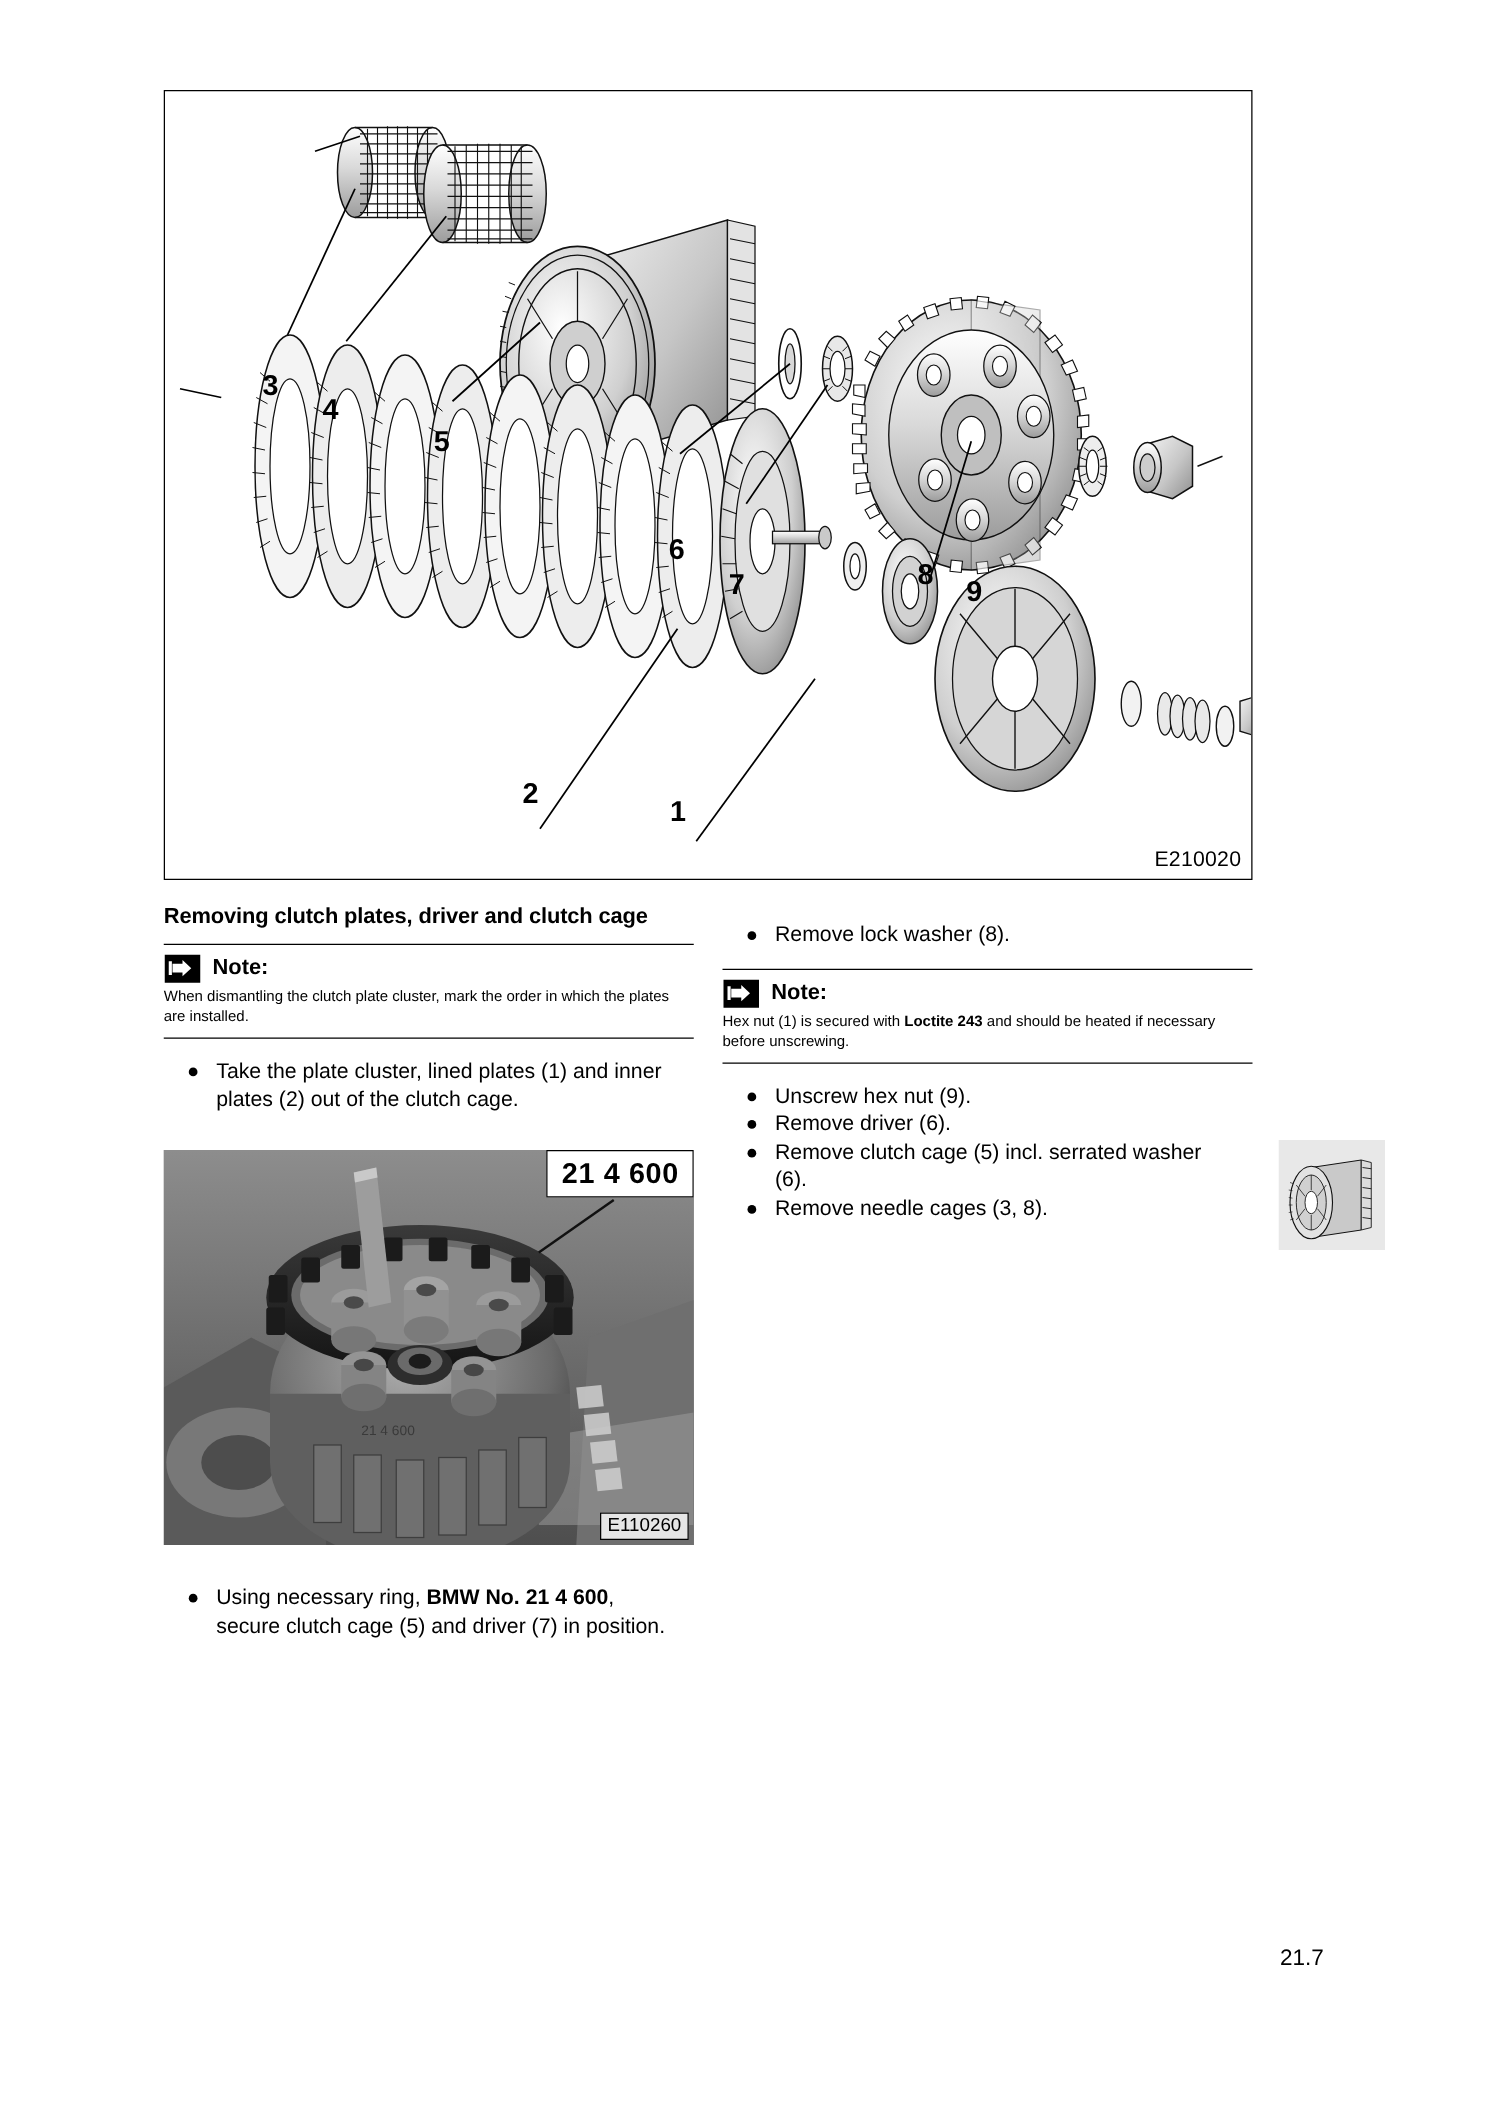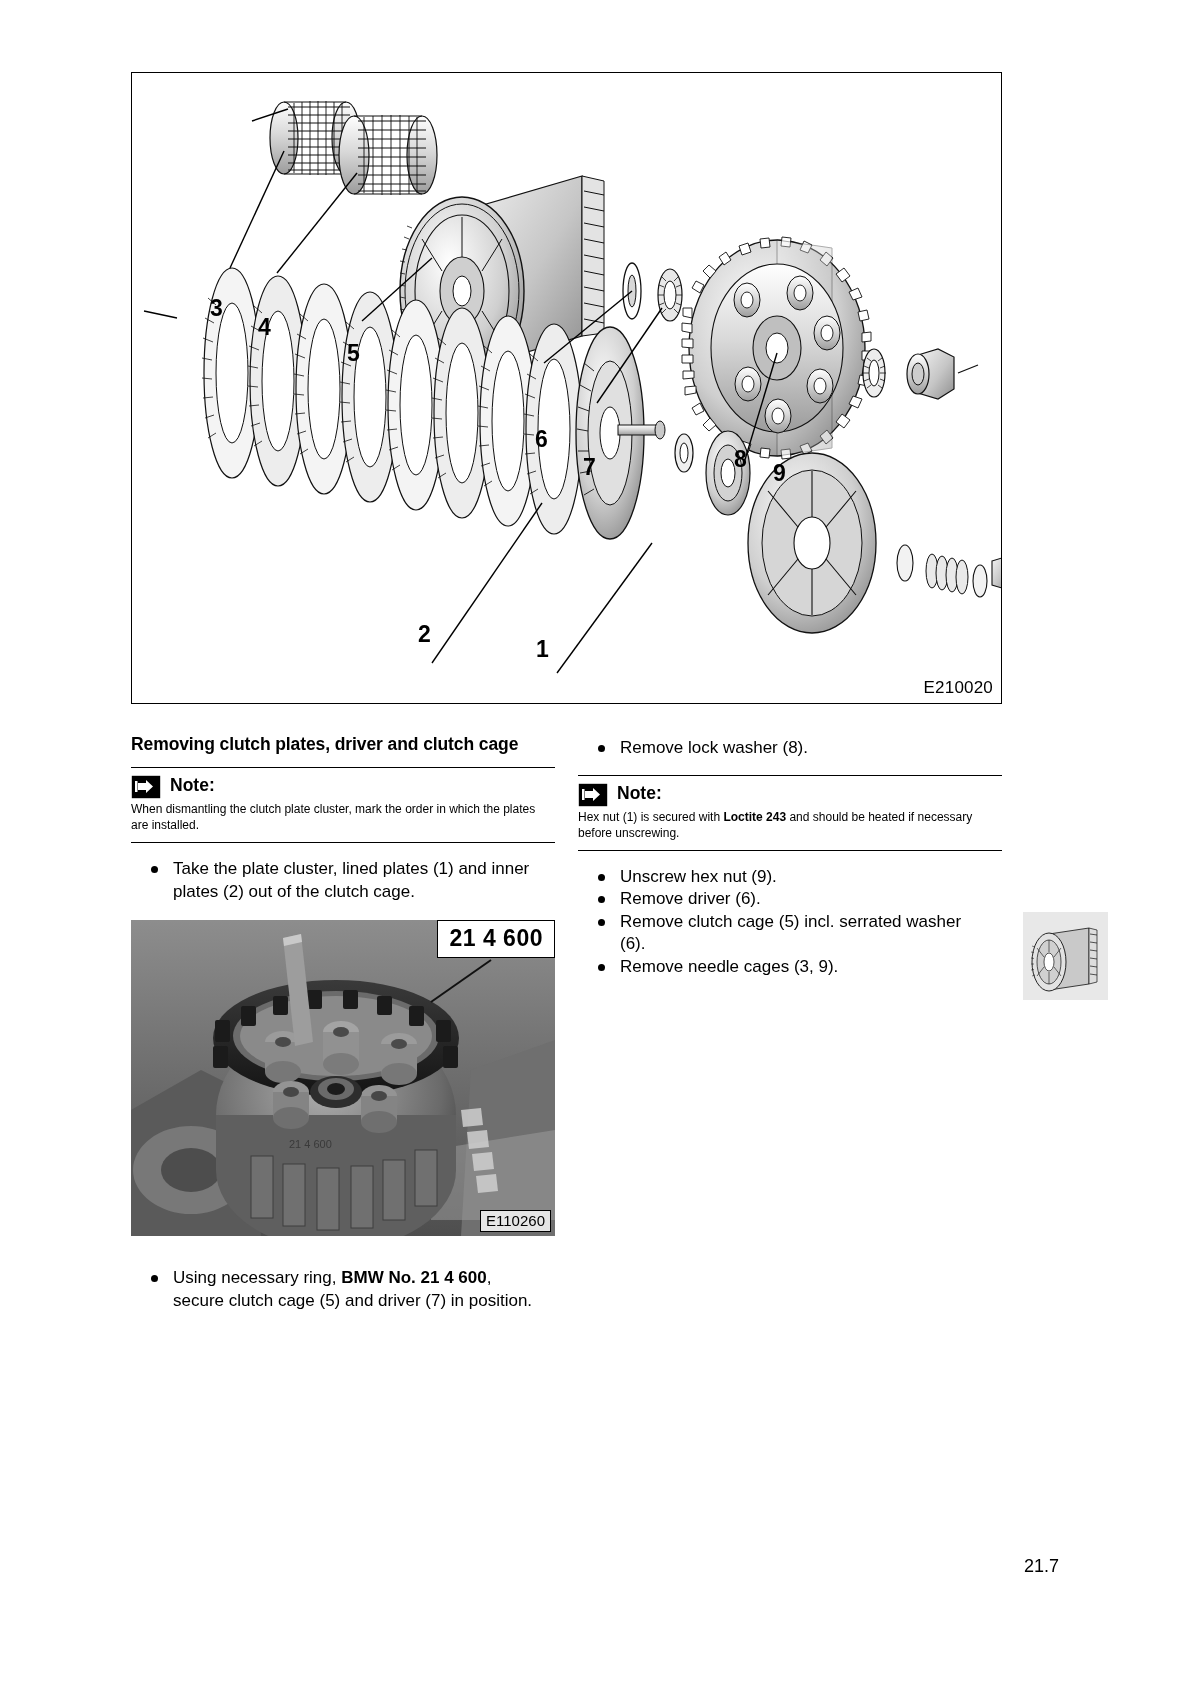--- a/index.html
+++ b/index.html
@@ -65,21 +65,21 @@
   .col-right {
     position: absolute;
     left: 578px;
     top: 722px;
     width: 424px;
   }
 
   h2.section-title {
     font-size: 17.5px;
     font-weight: bold;
-    margin: 12px 0 6px 0;
+    margin: 0 0 6px 0;
     letter-spacing: -0.1px;
   }
 
   .note-block {
     border-top: 1px solid #000;
     border-bottom: 1px solid #000;
     padding: 7px 0 8px 0;
     margin: 12px 0 14px 0;
   }
   .note-head {
@@ -615,21 +615,21 @@
         </span>
         <span class="note-label">Note:</span>
       </div>
       <div class="note-text"><span>Hex nut (1) is secured with </span><b>Loctite 243</b><span> and should be heated if necessary before unscrewing.</span></div>
     </div>
 
     <ul class="bullets tight">
       <li>Unscrew hex nut (9).</li>
       <li>Remove driver (6).</li>
       <li>Remove clutch cage (5) incl. serrated washer (6).</li>
-      <li>Remove needle cages (3, 9).</li>
+      <li>Remove needle cages (3, 8).</li>
     </ul>
   </div>
 
   <div class="margin-thumb">
     <svg class="art" viewBox="0 0 85 88">
       <rect x="0" y="0" width="85" height="88" fill="#e8e8e8"></rect>
       <g transform="translate(8,10)">
         <path d="M18,12 L58,6 L58,62 L18,68 Z" fill="#c9c9c9" stroke="#111" stroke-width="0.8"></path>
         <g stroke="#111" stroke-width="0.7" fill="#ddd">
           <path d="M58,6 L66,8 L66,60 L58,62 Z"></path>

